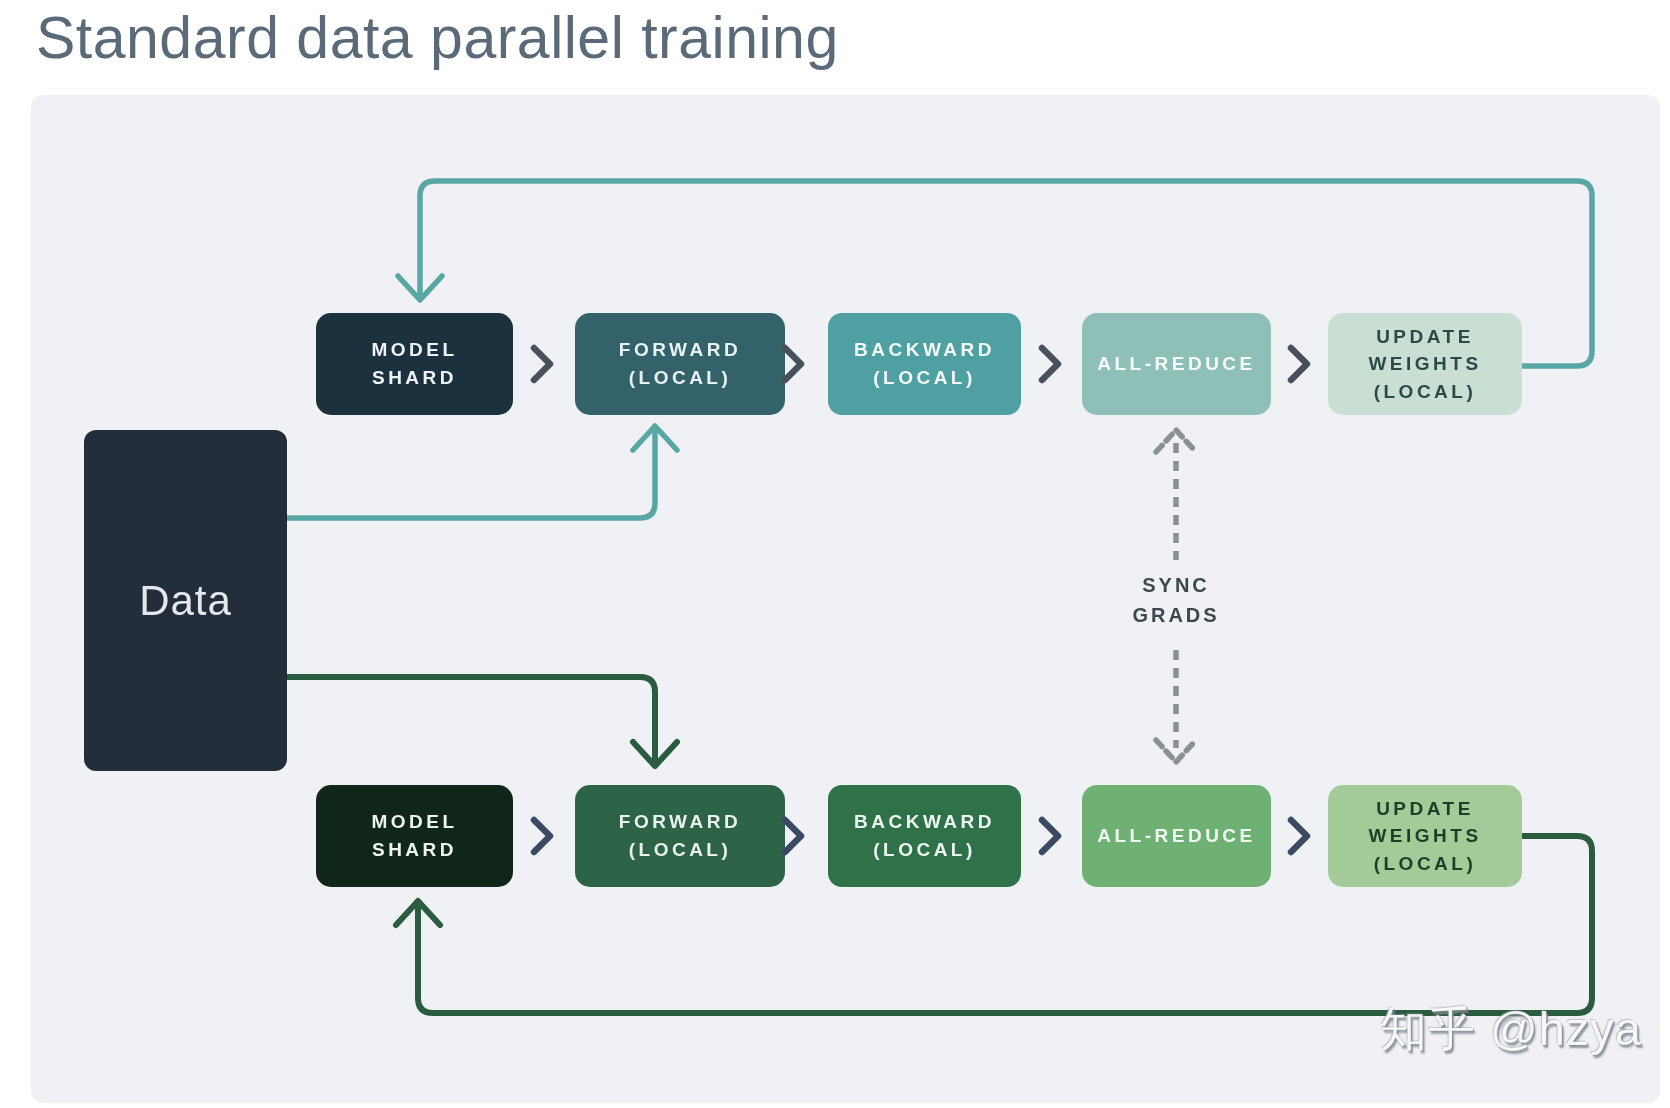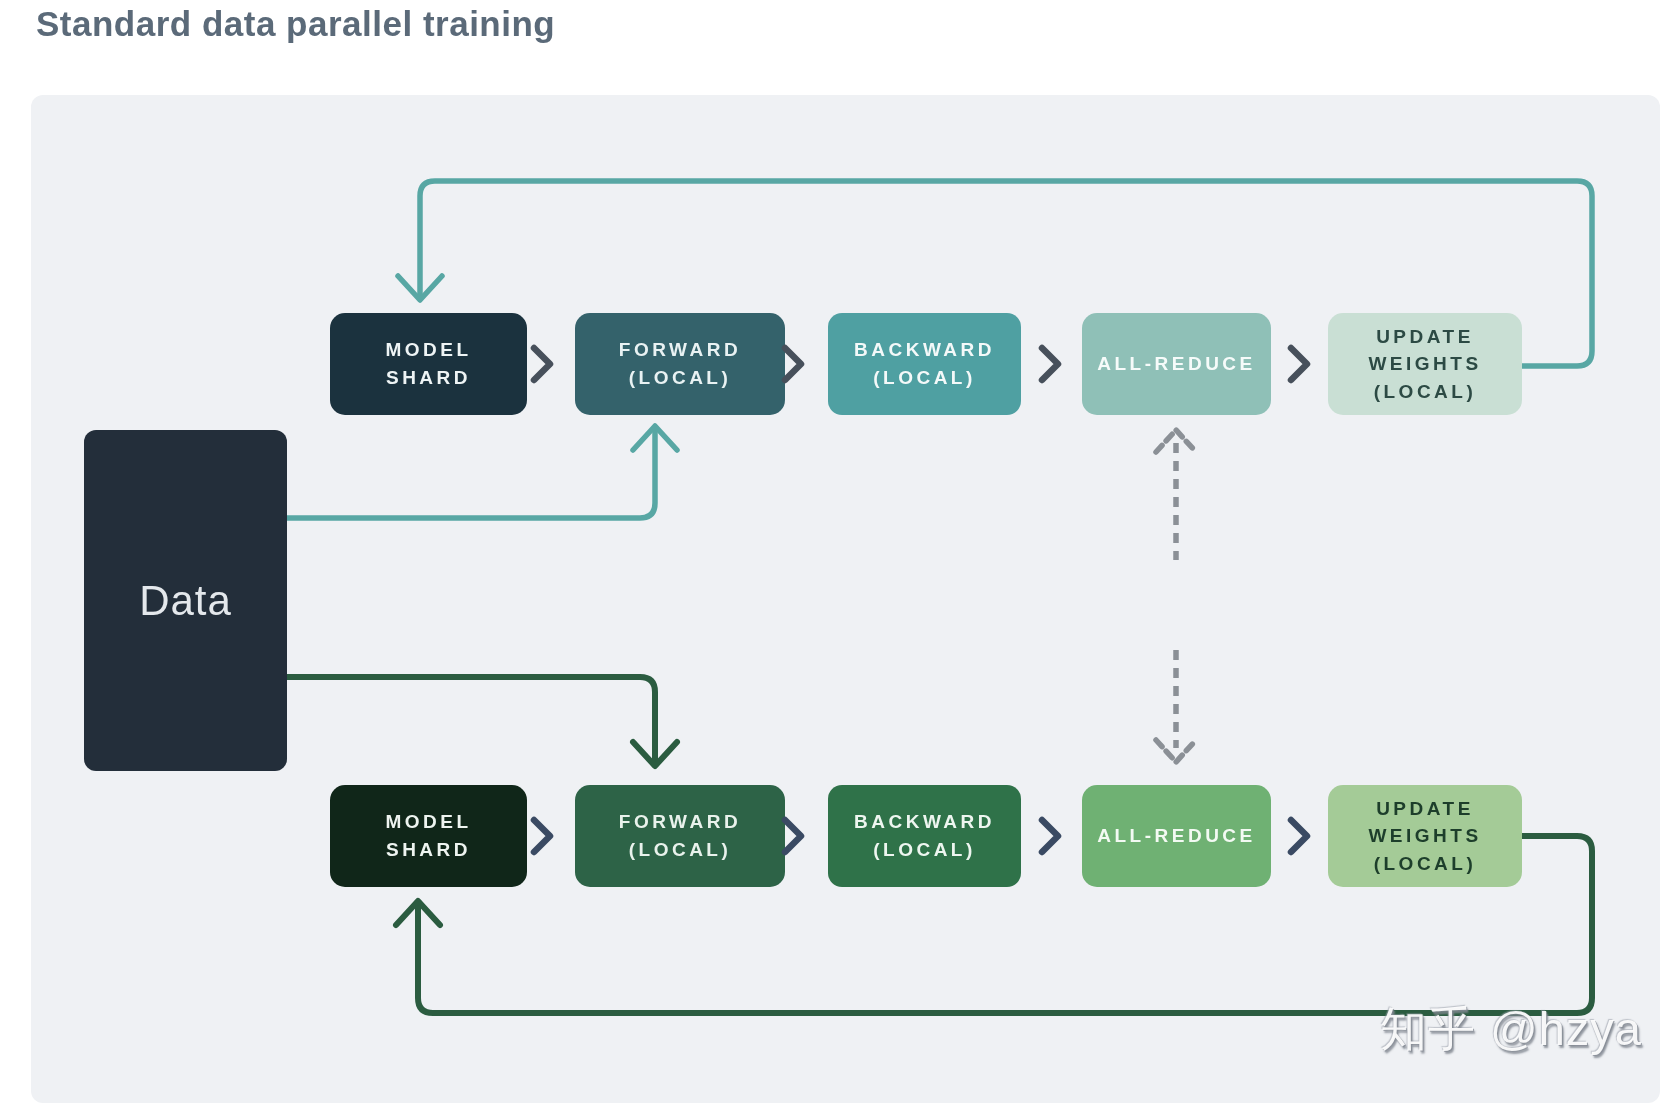--- a/index.html
+++ b/index.html
@@ -11,22 +11,22 @@
     width: 1670px;
     height: 1108px;
     background: #ffffff;
     overflow: hidden;
   }
 
   .page-title {
     position: absolute;
     left: 36px;
     top: 4px;
-    font-size: 35px;
-    font-weight: 700;
+    font-size: 59px;
+    font-weight: 400;
     letter-spacing: 0.5px;
     color: #5b6a79;
   }
 
   .panel {
     position: absolute;
     left: 31px;
     top: 95px;
     width: 1629px;
     height: 1008px;
@@ -51,21 +51,21 @@
     justify-content: center;
     text-align: center;
     font-weight: 700;
     font-size: 19px;
     letter-spacing: 3.5px;
     line-height: 1.45;
     white-space: pre-line;
   }
   .row-top    .node { top: 313px; }
   .row-bottom .node { top: 785px; }
-  .col-0 { left: 330px;  width: 197px; text-align: center; }
+  .col-0 { left: 316px;  width: 197px; text-align: center; }
   .col-1 { left: 575px;  width: 210px; }
   .col-2 { left: 828px;  width: 193px; border-radius: 14px; }
   .col-3 { left: 1082px; width: 189px; }
   .col-4 { left: 1328px; width: 194px; }
 
   .chev {
     position: absolute;
     width: 26px;
     height: 44px;
   }
@@ -169,20 +169,22 @@
     </svg>
     <div class="node col-3" style="background-color: rgb(143, 192, 183); color: rgb(246, 251, 250);">ALL-REDUCE</div>
     <svg class="chev chev-3" viewBox="0 0 26 44">
       <polyline points="4,6 20,22 4,38" fill="none" stroke-width="6.5" stroke-linecap="round" stroke-linejoin="round" style="stroke: rgb(71, 80, 91);"></polyline>
     </svg>
     <div class="node col-4" style="background-color: rgb(201, 223, 212); color: rgb(44, 74, 68);">UPDATE
 WEIGHTS
 (LOCAL)</div>
   </div>
 
+  <div class="sync-label" style="color: rgb(63, 70, 77);">SYNC
+GRADS</div>
 
   <div class="row-bottom">
     <div class="node col-0" style="background-color: rgb(16, 38, 25); color: rgb(238, 244, 240);">MODEL
 SHARD</div>
     <svg class="chev chev-0" viewBox="0 0 26 44">
       <polyline points="4,6 20,22 4,38" fill="none" stroke-width="6.5" stroke-linecap="round" stroke-linejoin="round" style="stroke: rgb(58, 74, 99);"></polyline>
     </svg>
     <div class="node col-1" style="background-color: rgb(45, 99, 71); color: rgb(233, 242, 236);">FORWARD
 (LOCAL)</div>
     <svg class="chev chev-1" viewBox="0 0 26 44">

